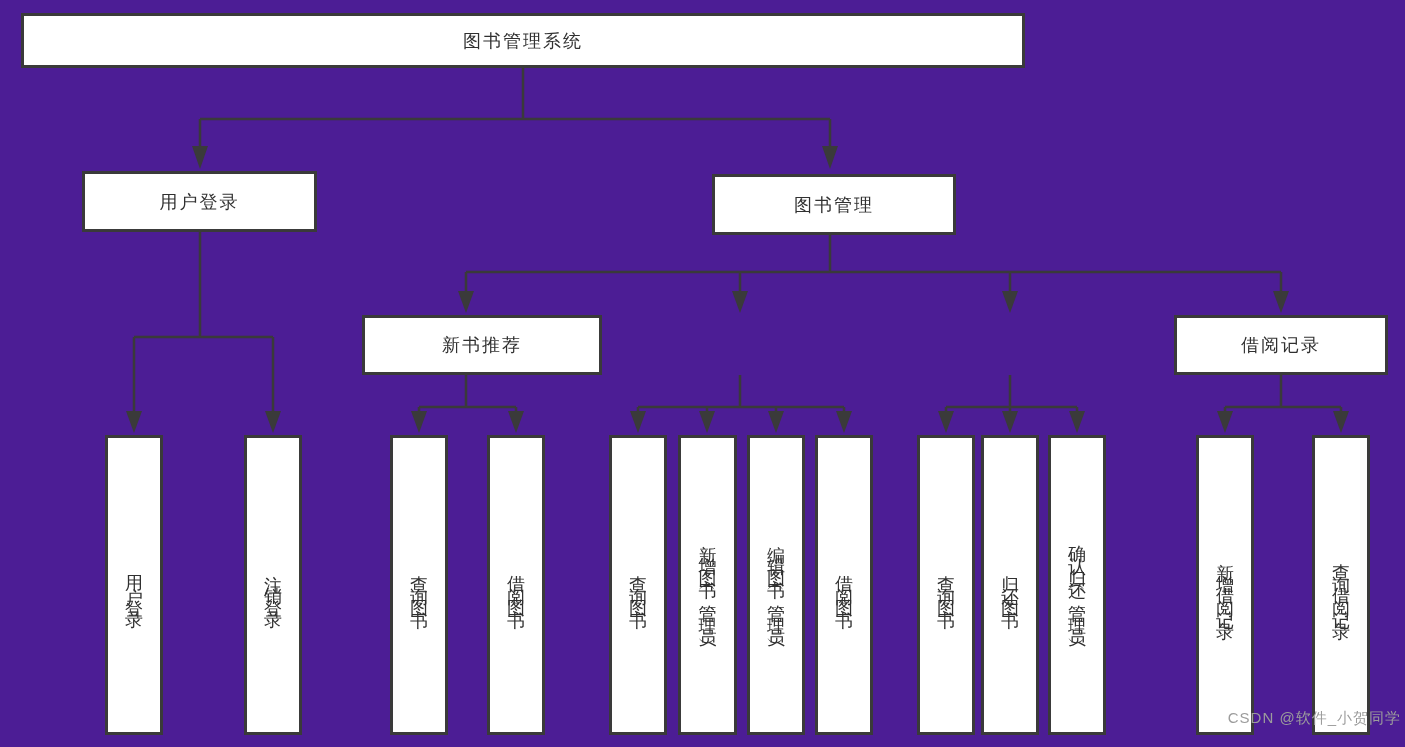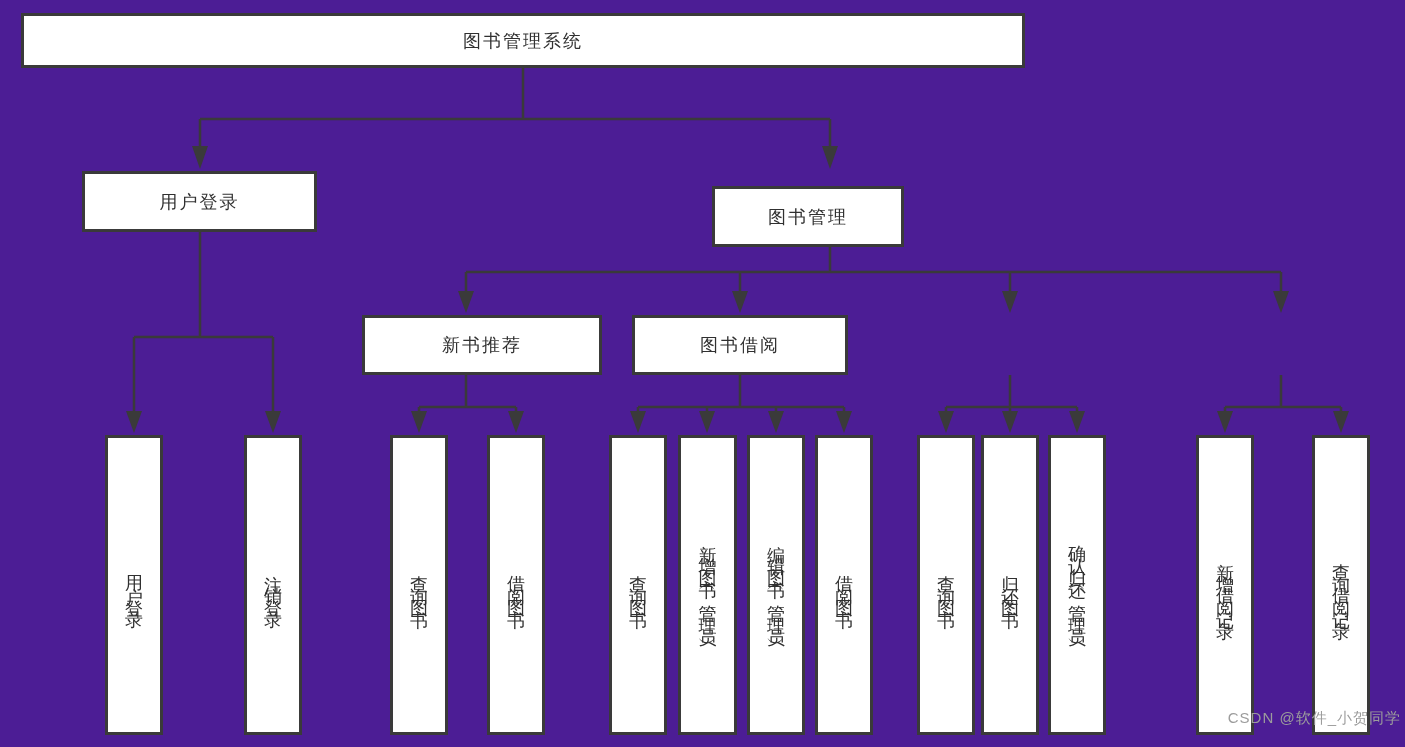--- a/index.html
+++ b/index.html
@@ -72,29 +72,29 @@
     </g>
   </svg>
 
   <div class="node h" style="left:21px;top:13px;width:1004px;height:55px">
     <span class="lbl">图书管理系统</span>
   </div>
 
   <div class="node h" style="left:82px;top:171px;width:235px;height:61px">
     <span class="lbl">用户登录</span>
   </div>
-  <div class="node h" style="left:712px;top:186px;width:192px;height:61px">
+  <div class="node h" style="left:712px;top:174px;width:244px;height:61px">
     <span class="lbl">图书管理</span>
   </div>
 
   <div class="node h" style="left:362px;top:315px;width:240px;height:60px">
     <span class="lbl">新书推荐</span>
   </div>
-  <div class="node h" style="left:632px;top:315px;width:216px;height:60px">
-    <span class="lbl">图书借阅</span>
+  <div class="node h" style="left:1174px;top:315px;width:214px;height:60px">
+    <span class="lbl">借阅记录</span>
   </div>
 
   <div class="node v" style="left:105px;top:435px;width:58px;height:300px">
     <span class="lbl">用户登录</span>
   </div>
   <div class="node v" style="left:244px;top:435px;width:58px;height:300px">
     <span class="lbl">注销登录</span>
   </div>
 
   <div class="node v" style="left:390px;top:435px;width:58px;height:300px">

